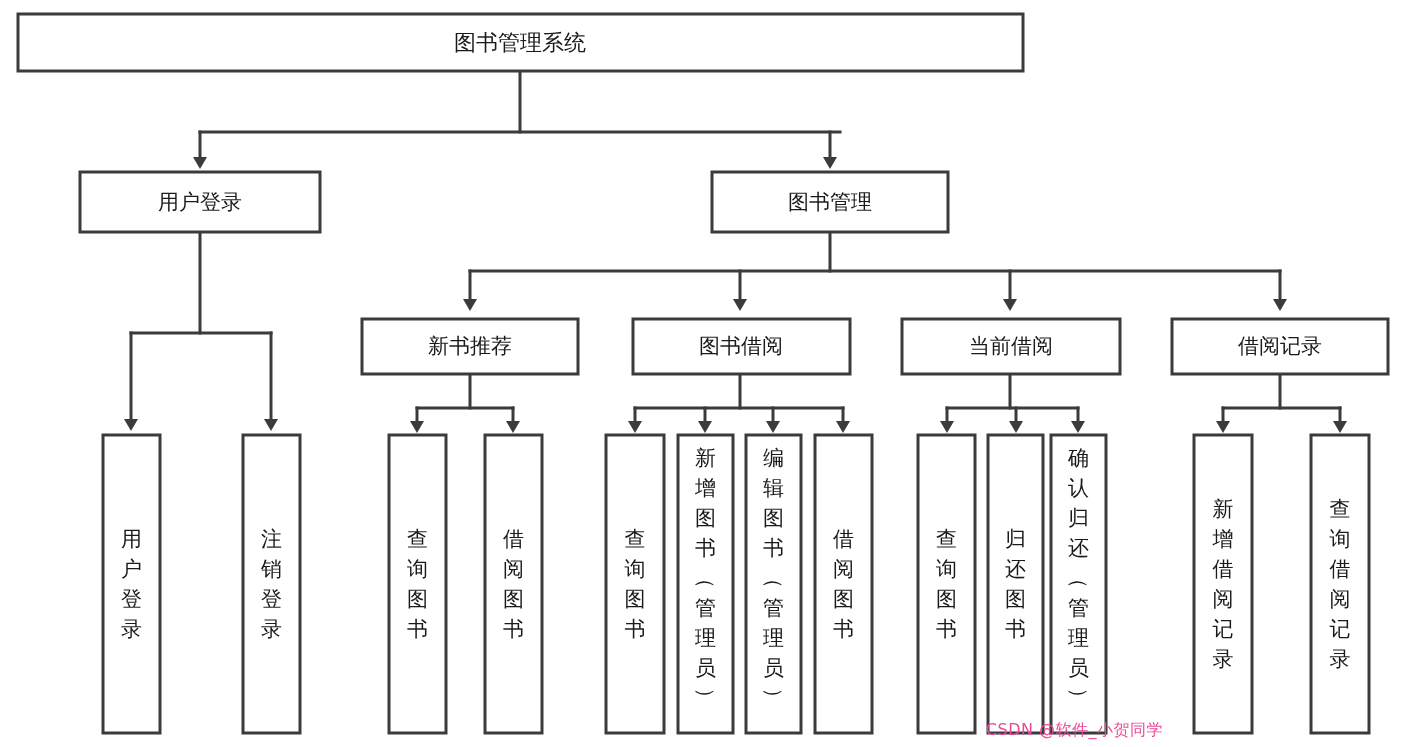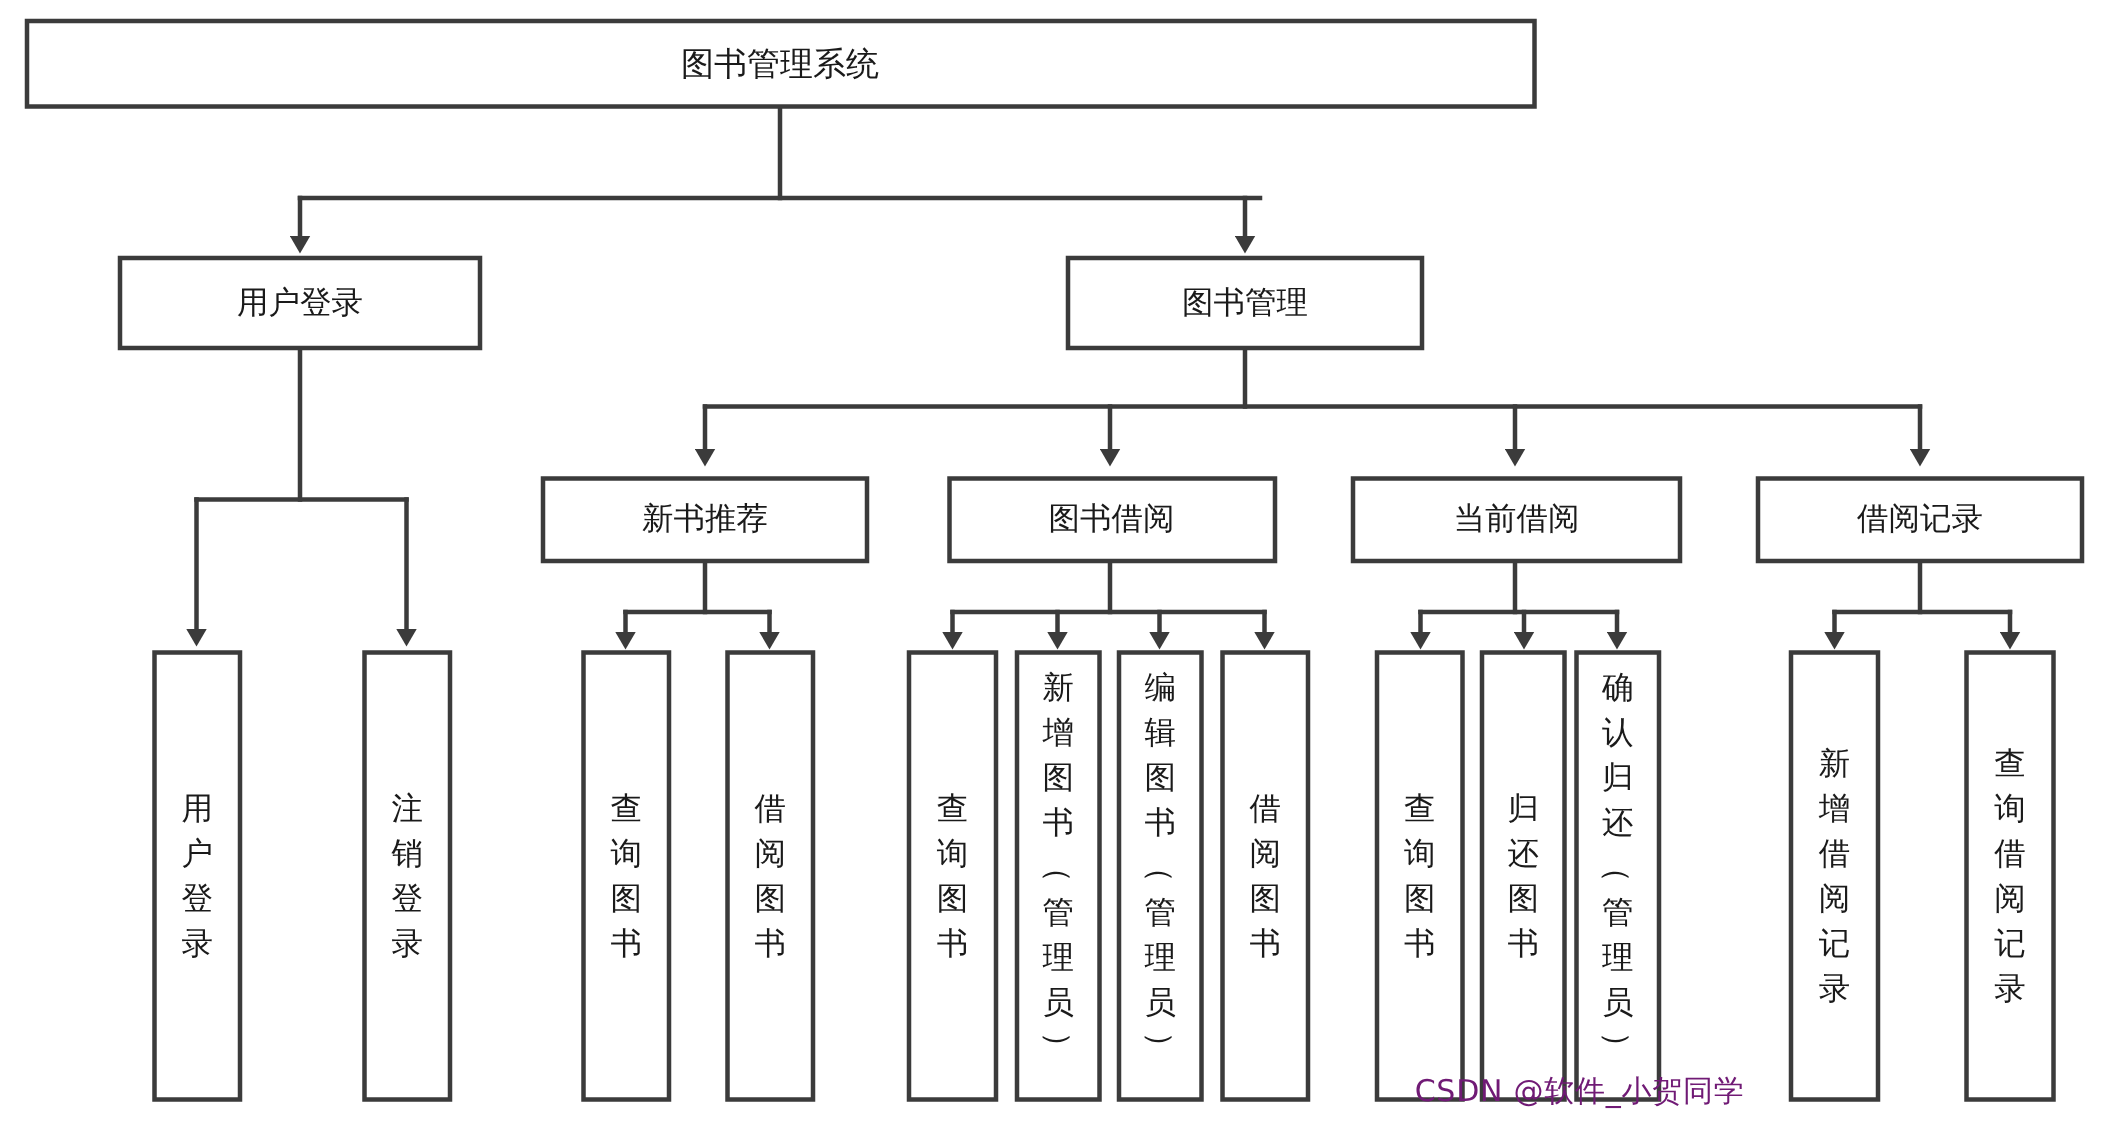--- a/index.html
+++ b/index.html
@@ -78,22 +78,22 @@
   }
   .leaf-char.rot {
     display: inline-block;
     transform: rotate(90deg);
   }
   #watermark {
     position: absolute;
     right: 8px;
     bottom: 6px;
     font-family: "DejaVu Sans", "Liberation Sans", sans-serif;
-    font-size: 20px;
-    color: #701a75;
+    font-size: 16px;
+    color: #ec4899;
     letter-spacing: 0.5px;
     white-space: nowrap;
   }
 </style>
 </head>
 <body>
 
 <div id="diagram-root">
 
   <svg id="diagram-svg" viewBox="0 0 1405 747">

